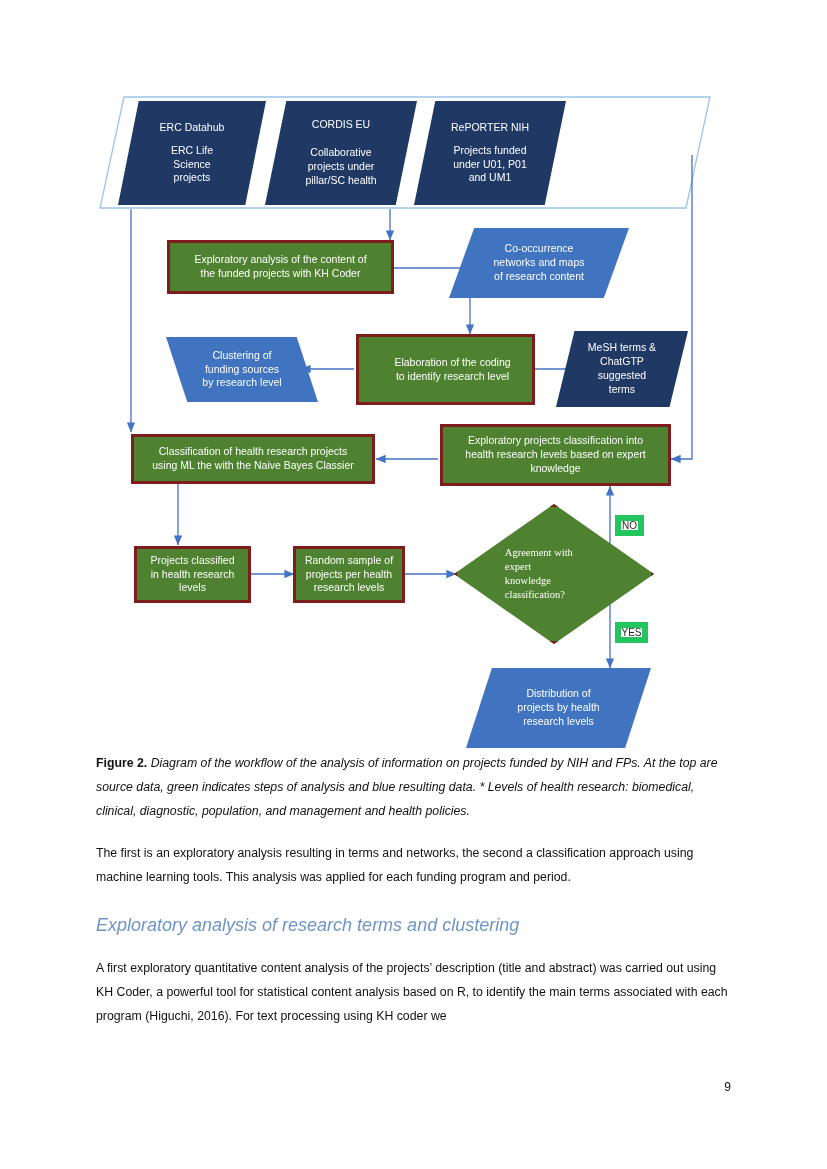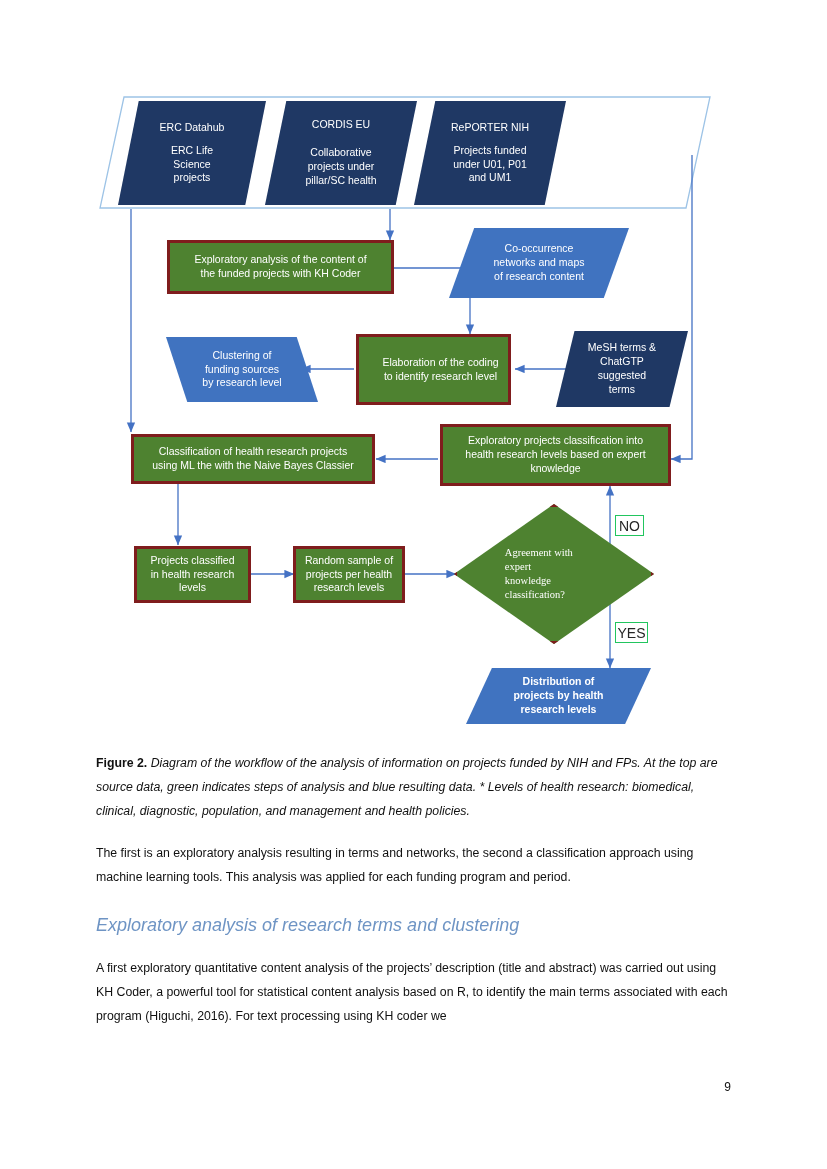--- a/index.html
+++ b/index.html
@@ -40,23 +40,23 @@
     clip-path: polygon(0 0, 86% 0, 100% 100%, 14% 100%);
   }
   .diamond {
     clip-path: polygon(50% 0, 100% 50%, 50% 100%, 0 50%);
   }
   .node.diamond > span { display:block; width:58%; text-align:left; margin-left:4%; }
 
   .label-box {
     position:absolute;
     background:#ffffff;
-    border:1px solid #22c55e;
+    border:6px solid #22c55e;
     color:#262626;
-    font-size:14px;
+    font-size:10px;
     display:flex; align-items:center; justify-content:center;
   }
 
   
   #text { position:absolute; left:96px; top:752px; width:632px; }
   .cap { font-size:12.3px; line-height:1.95; font-style:italic; color:#111; text-align:left; margin:0 0 18px 0; }
   .cap b { font-style:normal; font-weight:bold; }
   p.body { font-size:12.3px; line-height:1.95; margin:0 0 18px 0; color:#111; }
   h3.sub { font-size:18px; font-style:italic; font-weight:normal; color:#6E94C4; margin:0 0 14px 0; line-height:1.95; }
   #pageno { position:absolute; right:96px; top:1080px; font-size:12px; color:#111; }
@@ -137,21 +137,21 @@
 networks and  maps
 of research content</span>
     </div>
 
     <div class="node blue para-l" style="left:166px;top:337px;width:152px;height:65px;">
       <span>Clustering of
 funding sources
 by research level</span>
     </div>
 
-    <div class="node green" style="left:356px;top:334px;width:155px;height:71px;padding-left:20px;">
+    <div class="node green" style="left:356px;top:334px;width:179px;height:71px;padding-left:20px;">
       <span>Elaboration of the coding
 to identify research level</span>
     </div>
 
     <div class="node navy para-r" style="left:556px;top:331px;width:132px;height:76px;">
       <span>MeSH terms &amp;
 ChatGTP
 suggested
 terms</span>
     </div>
@@ -179,21 +179,21 @@
 research levels</span>
     </div>
 
     <div class="node green diamond" style="left:454px;top:504px;width:200px;height:140px;font-family:Liberation Serif, serif;">
       <span>Agreement with
 expert
 knowledge
 classification?</span>
     </div>
 
-    <div class="node blue para-r" style="left:466px;top:668px;width:185px;height:56px;font-weight:bold;">
+    <div class="node blue para-r" style="left:466px;top:668px;width:185px;height:80px;">
       <span>Distribution of
 projects by health
 research levels</span>
     </div>
 
     <div class="label-box" style="left:615px;top:515px;width:29px;height:21px;">
       <span>NO</span>
     </div>
     <div class="label-box" style="left:615px;top:622px;width:33px;height:21px;">
       <span>YES</span>

